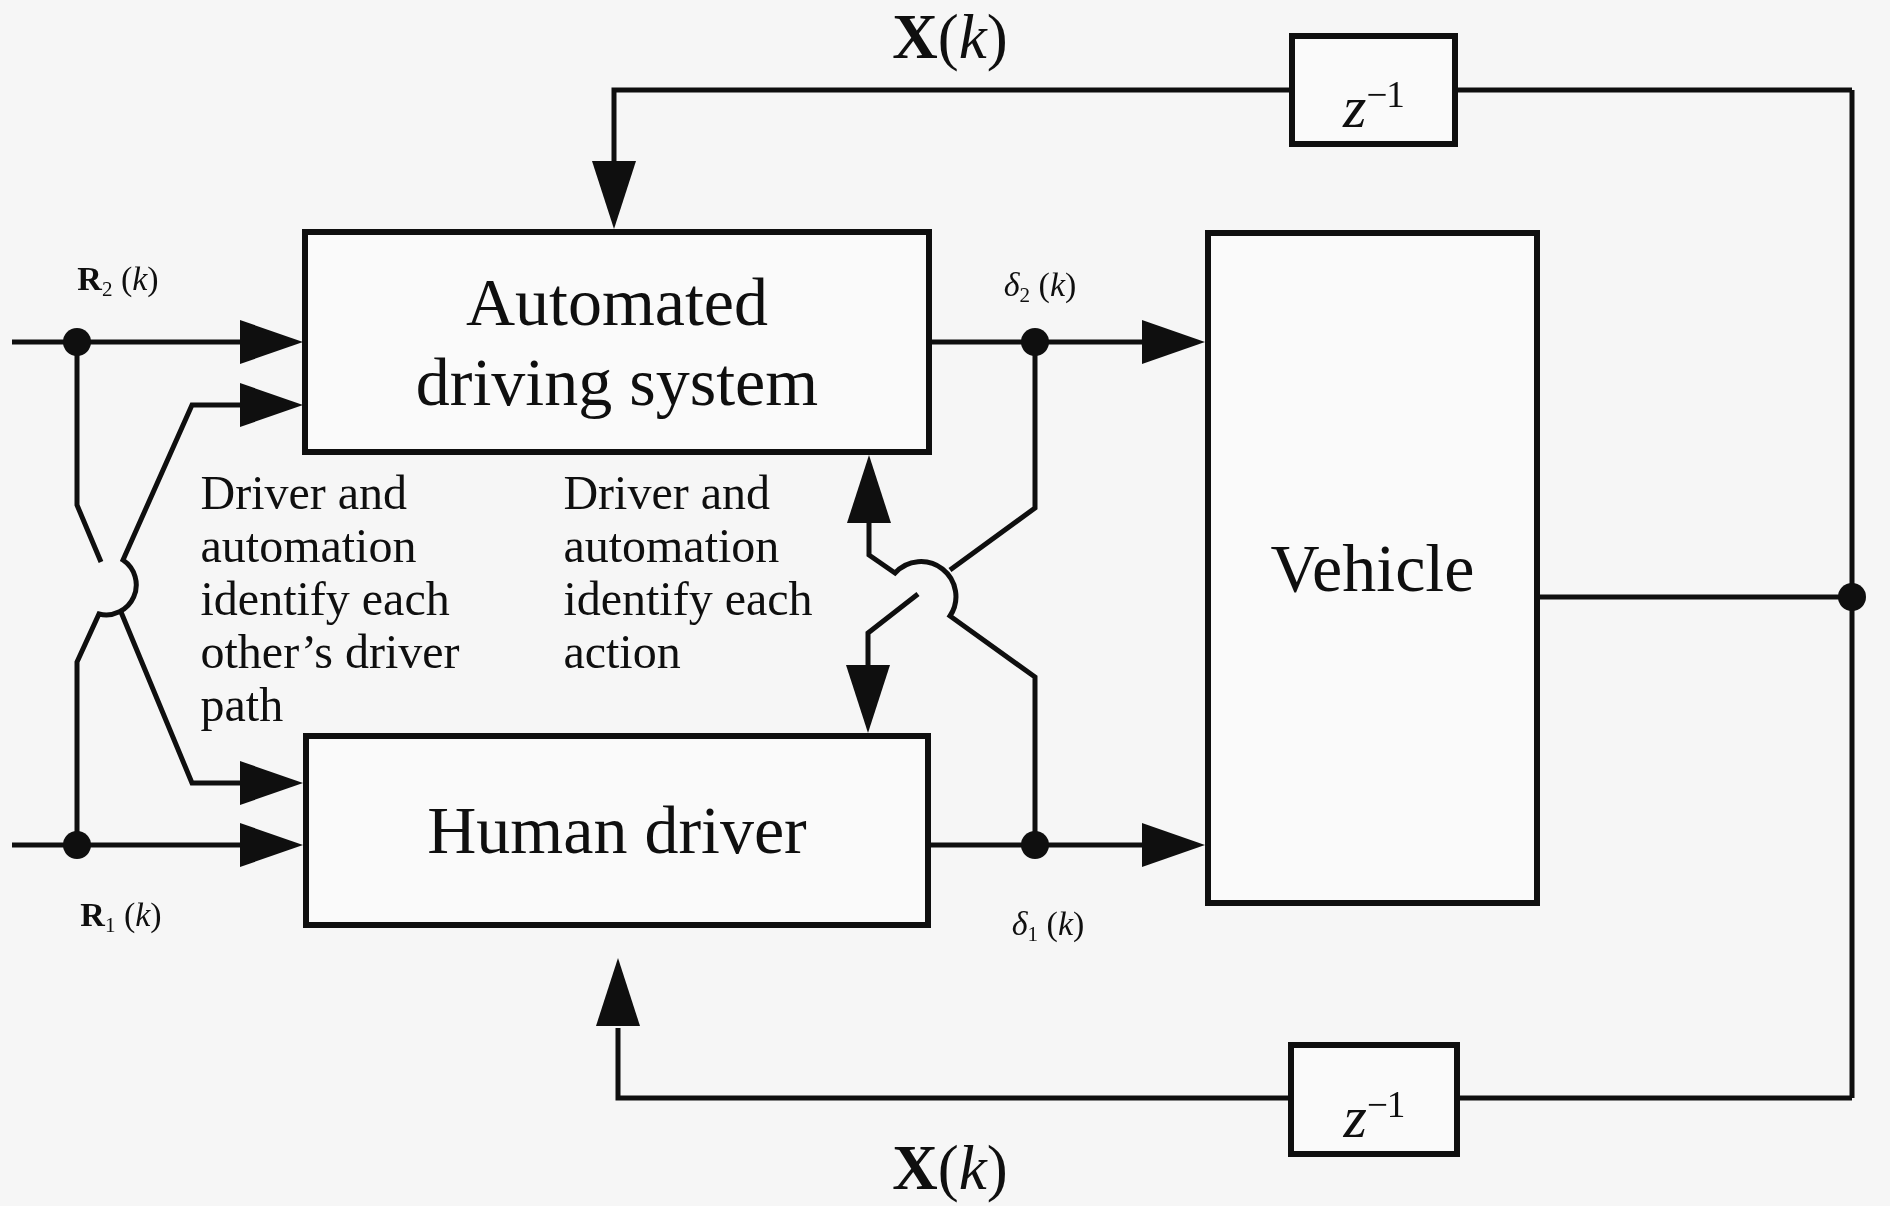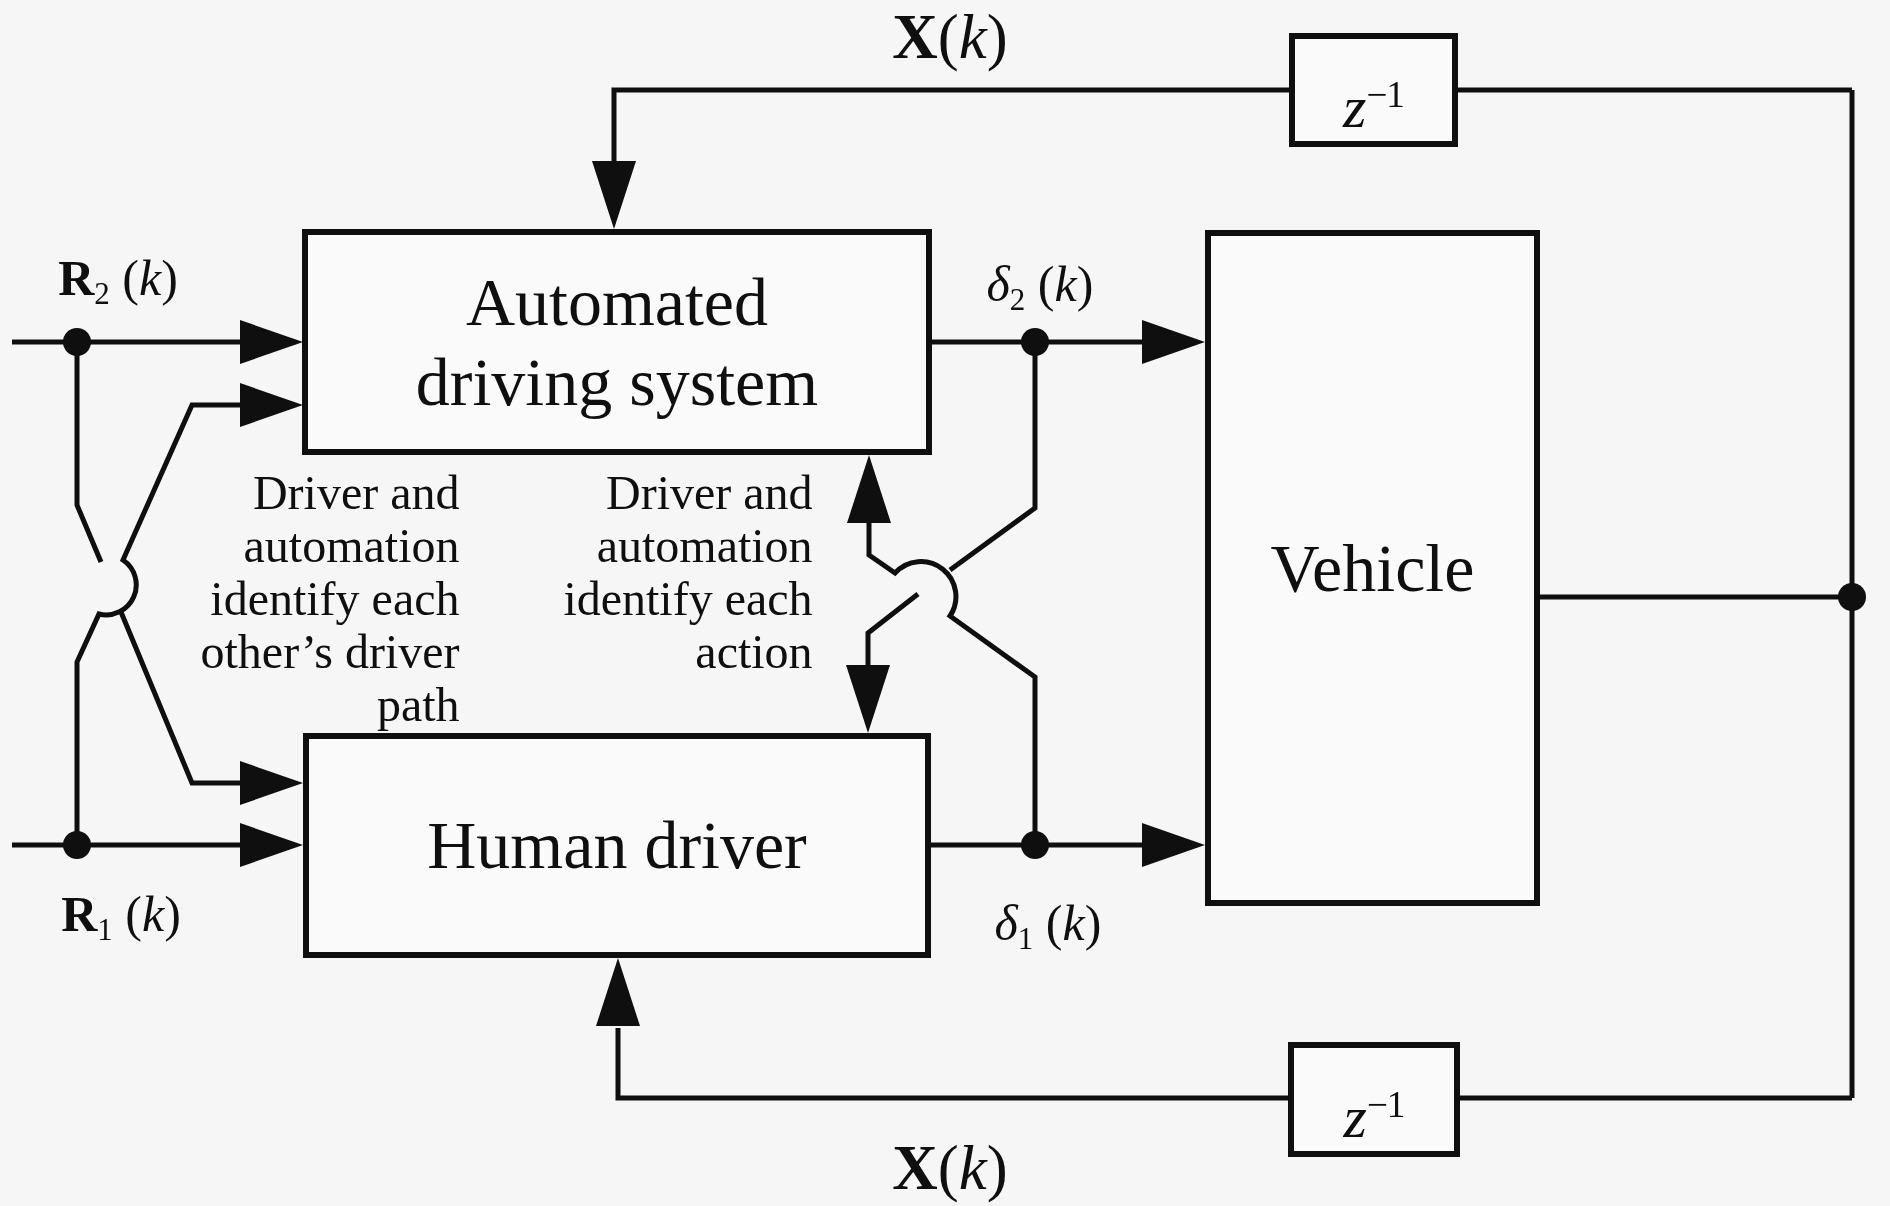--- a/index.html
+++ b/index.html
@@ -24,30 +24,30 @@
     background:var(--box-fill);
     display:flex;align-items:center;justify-content:center;
     text-align:center;
   }
   .box-label{font-size:68px;line-height:1.18;white-space:nowrap;}
   .delay-label{font-size:60px;margin-top:36px;}
   .delay-label sup{font-size:0.62em;vertical-align:0.55em;letter-spacing:-1px;}
   .sig{
     position:absolute;
     transform:translate(-50%,-50%);
-    font-size:50px;white-space:nowrap;line-height:1;
+    font-size:34px;white-space:nowrap;line-height:1;
   }
   .sig .b{font-weight:700;}
   .sig sub{font-size:0.62em;vertical-align:-0.28em;}
   .sig i{font-style:italic;}
   .xlbl{font-size:63px;}
   .ann{
     position:absolute;
     transform:translateX(-50%);
-    text-align:right;
+    text-align:left;
     font-size:48px;line-height:53px;
     white-space:nowrap;
   }
 </style>
 </head>
 <body>
 
 <div id="canvas">
 
   <svg id="wires" viewBox="0 0 1890 1206" xmlns="http://www.w3.org/2000/svg">
@@ -84,21 +84,21 @@
     </g>
   </svg>
 
   <div class="box" style="left:302px;top:229px;width:630px;height:226px;">
     <div class="box-label">
       <div>Automated</div>
       <div>driving system</div>
     </div>
   </div>
 
-  <div class="box" style="left:303px;top:733px;width:628px;height:225px;">
+  <div class="box" style="left:303px;top:733px;width:628px;height:195px;">
     <div class="box-label">Human driver</div>
   </div>
 
   <div class="box" style="left:1205px;top:230px;width:335px;height:676px;">
     <div class="box-label">Vehicle</div>
   </div>
 
   <div class="box" style="left:1289px;top:33px;width:169px;height:114px;">
     <div class="delay-label"><i>z</i><sup>−1</sup></div>
   </div>

